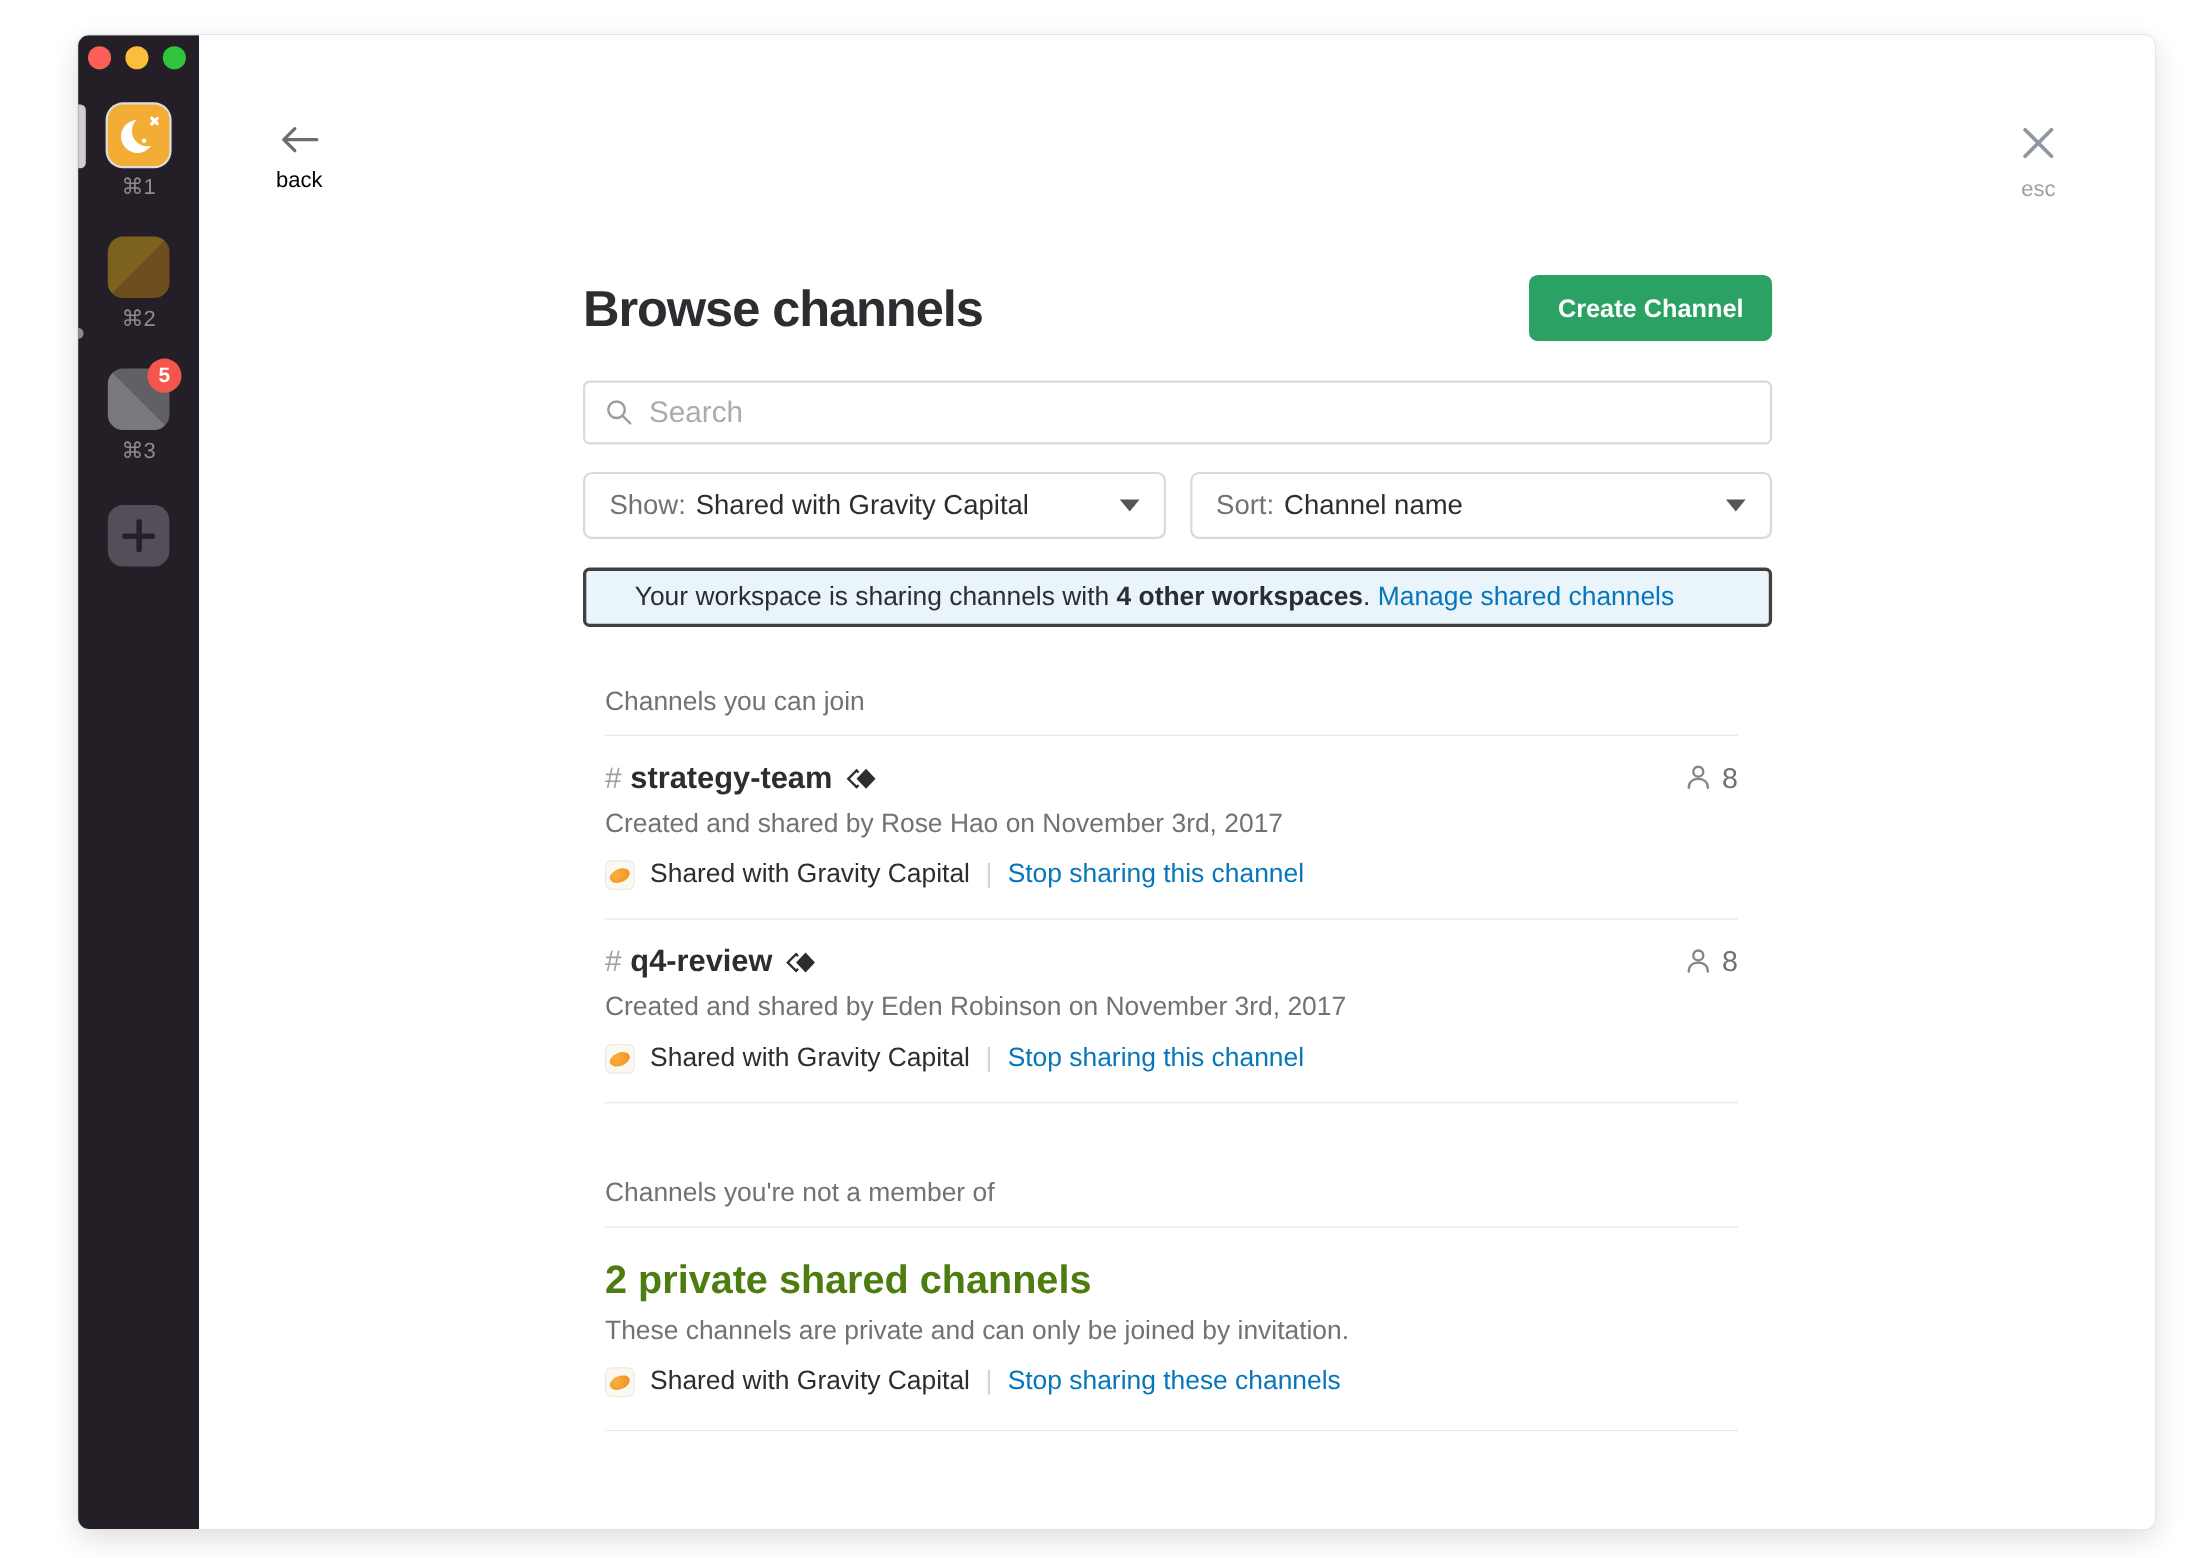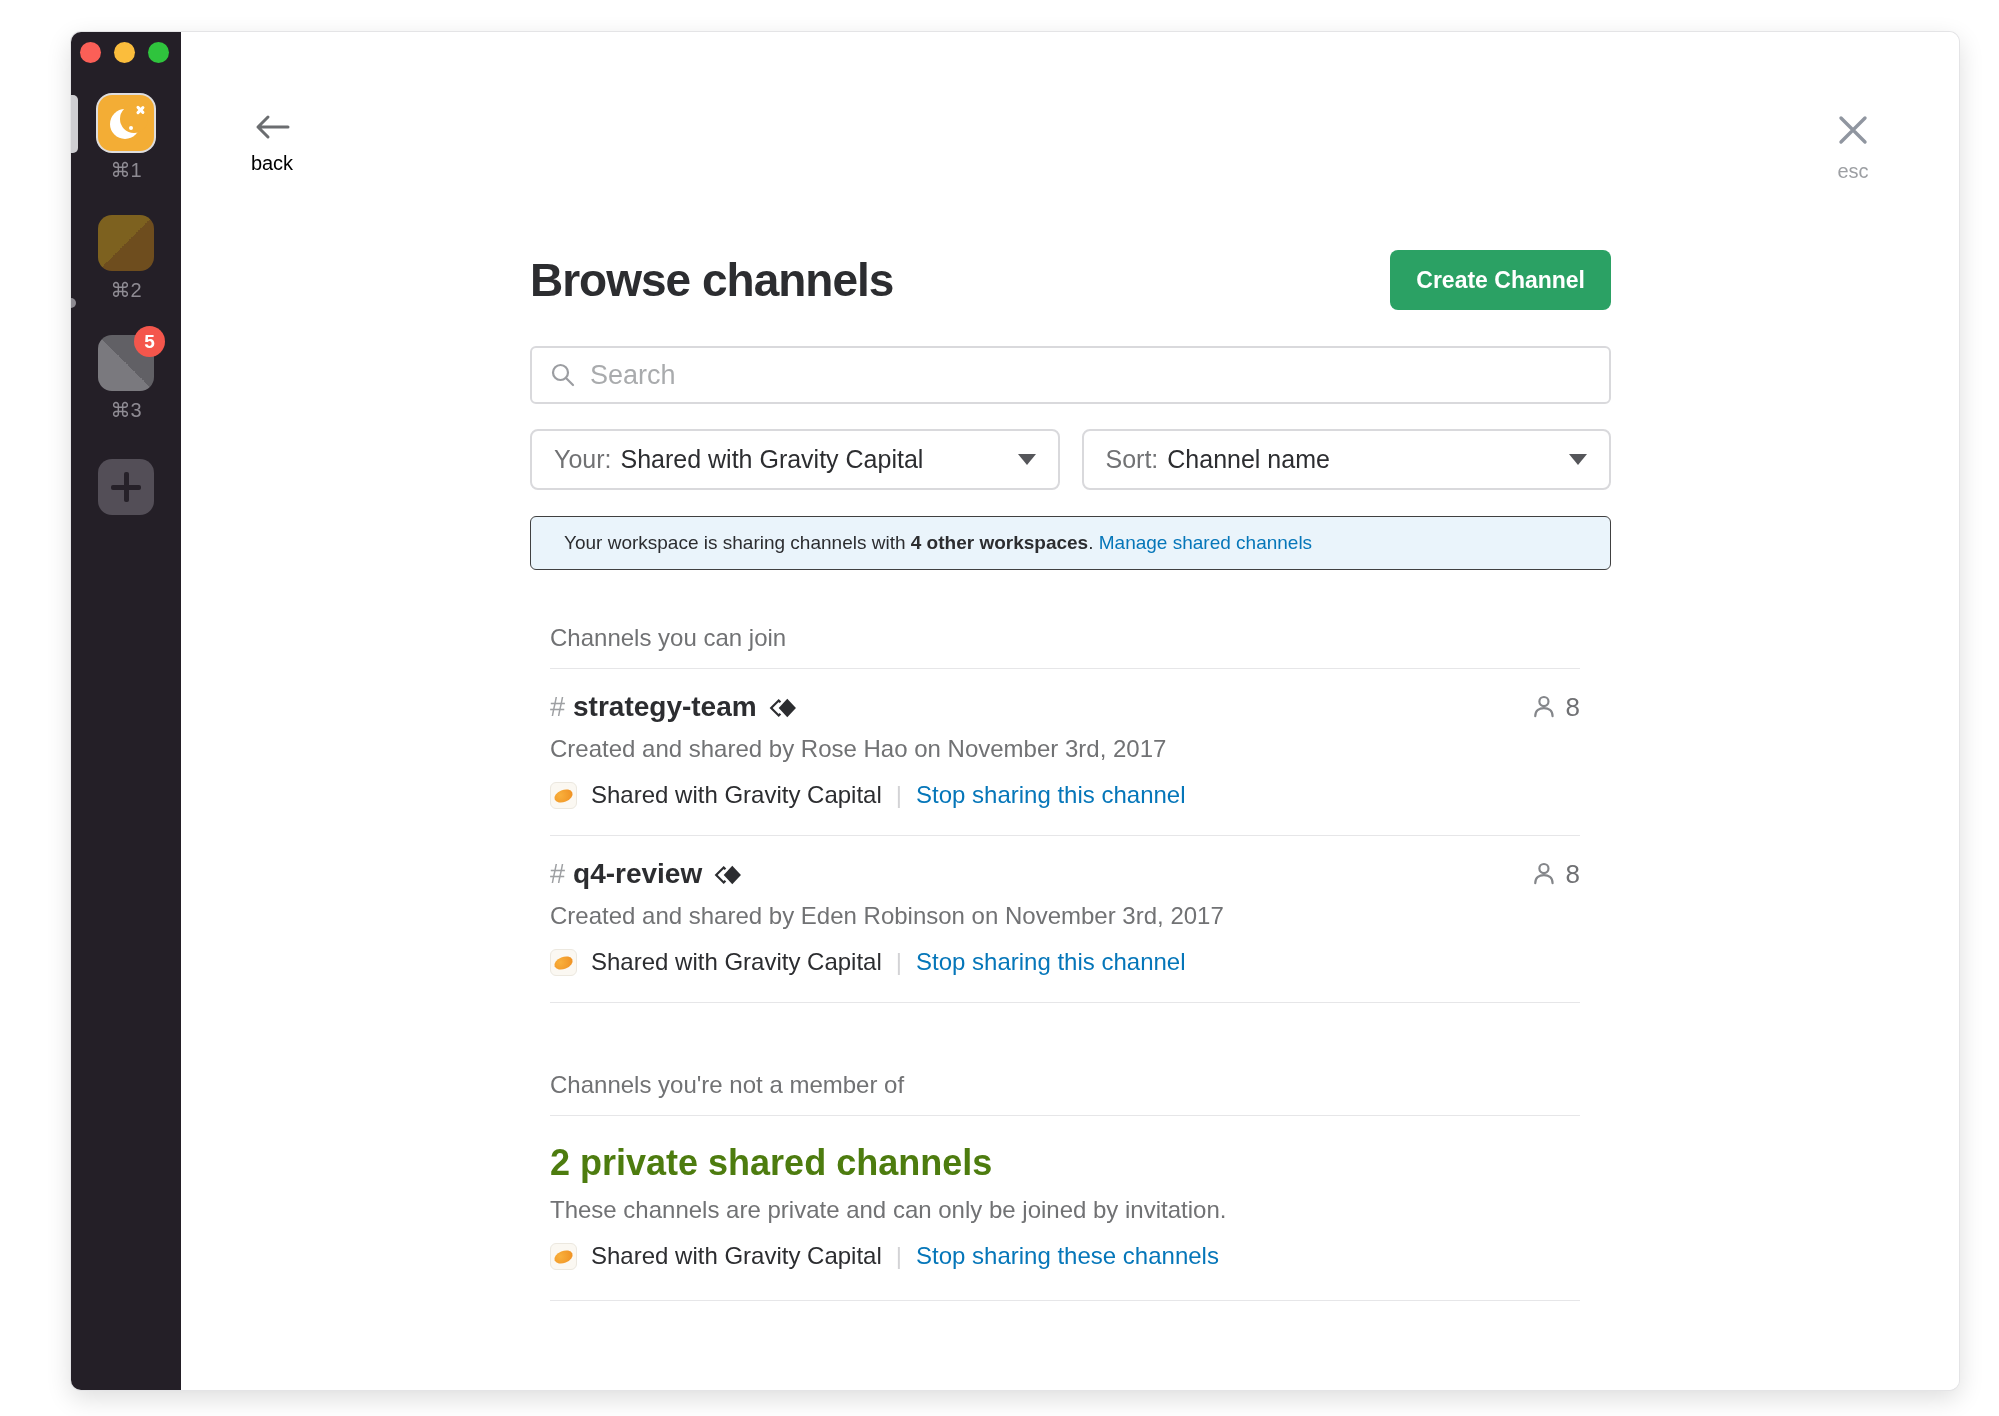--- a/index.html
+++ b/index.html
@@ -65,22 +65,22 @@
   .search-box{margin-top:36px;height:58px;border:2px solid #d9d9dc;border-radius:6px;display:flex;align-items:center;padding:0 18px;}
   .search-box input{flex:1;border:none;outline:none;font-family:"Liberation Sans",sans-serif;font-size:27px;color:#2c2d30;margin-left:12px;}
   .search-box input::placeholder{color:#a9abad;}
 
   .filter-row{margin-top:25px;display:flex;gap:22px;}
   .dropdown{flex:1;height:61px;border:2px solid #d9d9dc;border-radius:8px;display:flex;align-items:center;padding:0 22px;cursor:pointer;}
   .dd-label{font-size:25px;color:#717274;}
   .dd-value{font-size:25px;color:#2c2d30;margin-left:9px;}
   .dd-caret{margin-left:auto;width:0;height:0;border-left:9px solid transparent;border-right:9px solid transparent;border-top:11px solid #55565a;}
 
-  .banner{margin-top:26px;height:54px;background:#eaf4fb;border:1px solid #404040;border-radius:6px;
-    display:flex;align-items:center;padding:0 33px;font-size:19px;color:#2c2d30;white-space:pre-wrap;}
+  .banner{margin-top:26px;height:54px;background:#eaf4fb;border:3px solid #404040;border-radius:6px;
+    display:flex;align-items:center;padding:0 44px;font-size:24px;color:#2c2d30;white-space:pre-wrap;}
   .banner b{font-weight:700;}
   .banner a{color:#0576b9;text-decoration:none;cursor:pointer;}
 
   .sections{padding:0 31px 0 20px;}
   .section-header{margin-top:54px;padding-bottom:16px;border-bottom:1px solid #e6e6e8;font-size:24px;font-weight:400;color:#717274;}
 
   .channel-row{padding:22px 0 26px;border-bottom:1px solid #e6e6e8;}
   .ch-name-line{display:flex;align-items:center;}
   .ch-hash{font-size:27px;color:#9ea0a3;margin-right:8px;}
   .ch-name{font-size:28px;font-weight:800;color:#2c2d30;}
@@ -169,21 +169,21 @@
       <div class="search-box">
         <svg width="26" height="26" viewBox="0 0 26 26">
           <circle cx="10.5" cy="10.5" r="7.5" fill="none" stroke="#9b9da1" stroke-width="2.2"></circle>
           <path d="M16 16 L23 23" stroke="#9b9da1" stroke-width="2.2" stroke-linecap="round"></path>
         </svg>
         <input type="text" placeholder="Search" style="">
       </div>
 
       <div class="filter-row">
         <div class="dropdown">
-          <span class="dd-label">Your:</span>
+          <span class="dd-label">Show:</span>
           <span class="dd-value">Shared with Gravity Capital</span>
           <span class="dd-caret"></span>
         </div>
         <div class="dropdown">
           <span class="dd-label">Sort:</span>
           <span class="dd-value">Channel name</span>
           <span class="dd-caret"></span>
         </div>
       </div>
 

